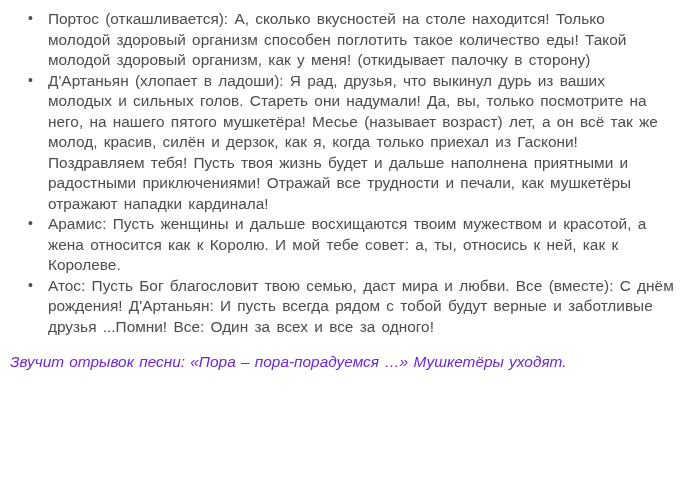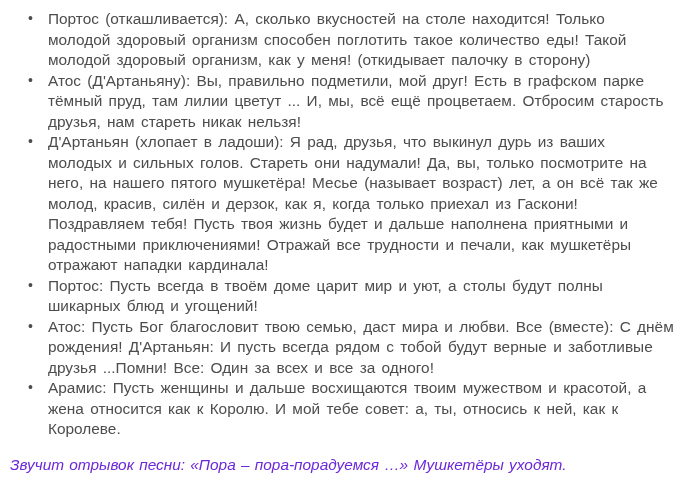--- a/index.html
+++ b/index.html
@@ -50,33 +50,28 @@
   }
 </style>
 </head>
 <body>
 
 <div class="page">
   <ul class="dialogue-list">
     <li>Портос (откашливается): А, сколько вкусностей на столе находится! Только
 молодой здоровый организм способен поглотить такое количество еды! Такой
 молодой здоровый организм, как у меня! (откидывает палочку в сторону)</li>
-    <li>Атос (Д'Артаньяну): Вы, правильно подметили, мой друг! Есть в графском парке
-тёмный пруд, там лилии цветут ... И, мы, всё ещё процветаем. Отбросим старость
-друзья, нам стареть никак нельзя!</li>
     <li>Д'Артаньян (хлопает в ладоши): Я рад, друзья, что выкинул дурь из ваших
 молодых и сильных голов. Стареть они надумали! Да, вы, только посмотрите на
 него, на нашего пятого мушкетёра! Месье (называет возраст) лет, а он всё так же
 молод, красив, силён и дерзок, как я, когда только приехал из Гаскони!
 Поздравляем тебя! Пусть твоя жизнь будет и дальше наполнена приятными и
 радостными приключениями! Отражай все трудности и печали, как мушкетёры
 отражают нападки кардинала!</li>
-    <li>Портос: Пусть всегда в твоём доме царит мир и уют, а столы будут полны
-шикарных блюд и угощений!</li>
+    <li>Арамис: Пусть женщины и дальше восхищаются твоим мужеством и красотой, а
+жена относится как к Королю. И мой тебе совет: а, ты, относись к ней, как к
+Королеве.</li>
     <li>Атос: Пусть Бог благословит твою семью, даст мира и любви. Все (вместе): С днём
 рождения! Д'Артаньян: И пусть всегда рядом с тобой будут верные и заботливые
 друзья ...Помни! Все: Один за всех и все за одного!</li>
-    <li>Арамис: Пусть женщины и дальше восхищаются твоим мужеством и красотой, а
-жена относится как к Королю. И мой тебе совет: а, ты, относись к ней, как к
-Королеве.</li>
   </ul>
   <p class="stage-direction">Звучит отрывок песни: «Пора – пора-порадуемся …» Мушкетёры уходят.</p>
 </div>
 
 </body></html>

